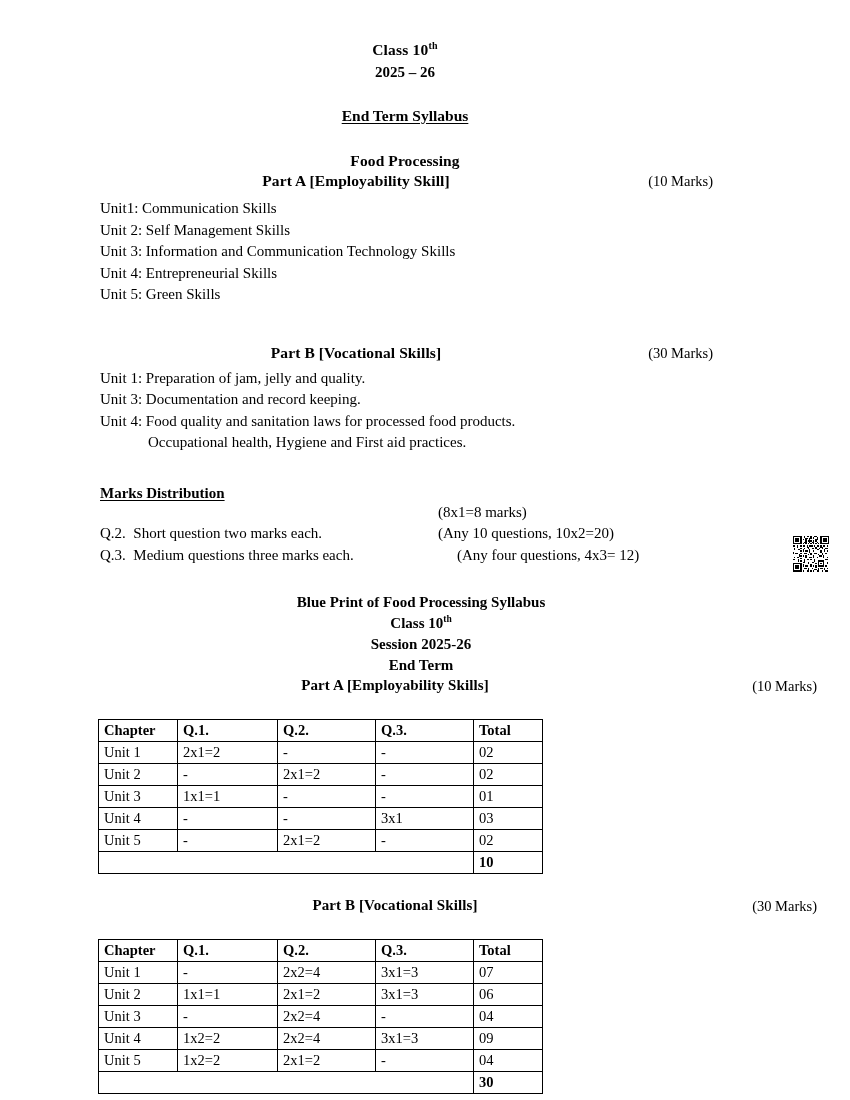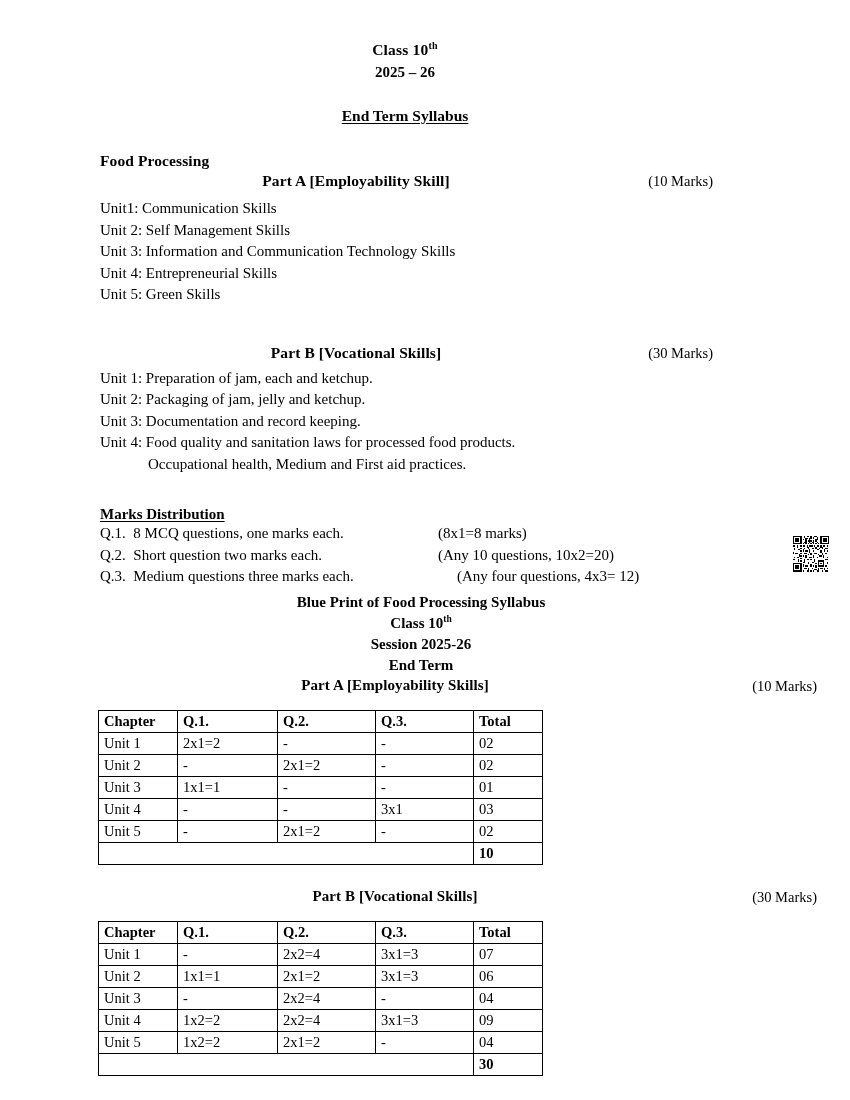--- a/index.html
+++ b/index.html
@@ -56,20 +56,21 @@
     font-weight: bold;
     font-size: 15.5px;
     margin-top: 25px;
   }
   .title-underlined span {
     text-decoration: underline;
     text-underline-offset: 2px;
   }
 
   .section-title {
+    text-align: center;
     font-weight: bold;
     font-size: 15.5px;
     margin-top: 27px;
     letter-spacing: 0.1px;
   }
 
   
   .part-row {
     position: relative;
     margin-top: 2px;
@@ -163,21 +164,21 @@
     top: 1px;
     font-size: 14.5px;
     font-weight: normal;
     white-space: nowrap;
   }
 
   table.bp {
     border-collapse: collapse;
     width: 444px;
     margin-left: 98px;
-    margin-top: 11px;
+    margin-top: 20px;
     table-layout: fixed;
     font-family: Liberation Serif, serif;
   }
   table.bp td {
     border: 1px solid #000000;
     font-size: 14.5px;
     line-height: 18px;
     padding: 1px 4px 2px 5px;
     height: 18px;
     vertical-align: top;
@@ -232,32 +233,30 @@
       <div class="unit-line">Unit 4: Entrepreneurial Skills</div>
       <div class="unit-line">Unit 5: Green Skills</div>
     </div>
 
     <div class="part-row" style="margin-top:38px;">
       <div class="part-label">Part B [Vocational Skills]</div>
       <div class="marks">(30 Marks)</div>
     </div>
 
     <div class="unit-list" style="margin-top:3px;">
-      <div class="unit-line">Unit 1: Preparation of jam, each and ketchup.</div>
-      <div class="unit-line">Unit 2: Packaging of jam, jelly and ketchup.</div>
+      <div class="unit-line">Unit 1: Preparation of jam, jelly and quality.</div>
       <div class="unit-line">Unit 3: Documentation and record keeping.</div>
       <div class="unit-line">Unit 4: Food quality and sanitation laws for processed food products.</div>
-      <div class="unit-line indent">Occupational health, Medium and First aid practices.</div>
+      <div class="unit-line indent">Occupational health, Hygiene and First aid practices.</div>
     </div>
 
     <div class="marks-dist-head"><span>Marks Distribution</span></div>
 
     <div>
       <div class="q-row">
-        <span class="q-text">Q.1.  8 MCQ questions, one marks each.</span>
         <span class="q-val">(8x1=8 marks)</span>
       </div>
       <div class="q-row">
         <span class="q-text">Q.2.  Short question two marks each.</span>
         <span class="q-val">(Any 10 questions, 10x2=20)</span>
       </div>
       <div class="q-row">
         <span class="q-text">Q.3.  Medium questions three marks each.</span>
         <span class="q-val pad">(Any four questions, 4x3= 12)</span>
       </div>

